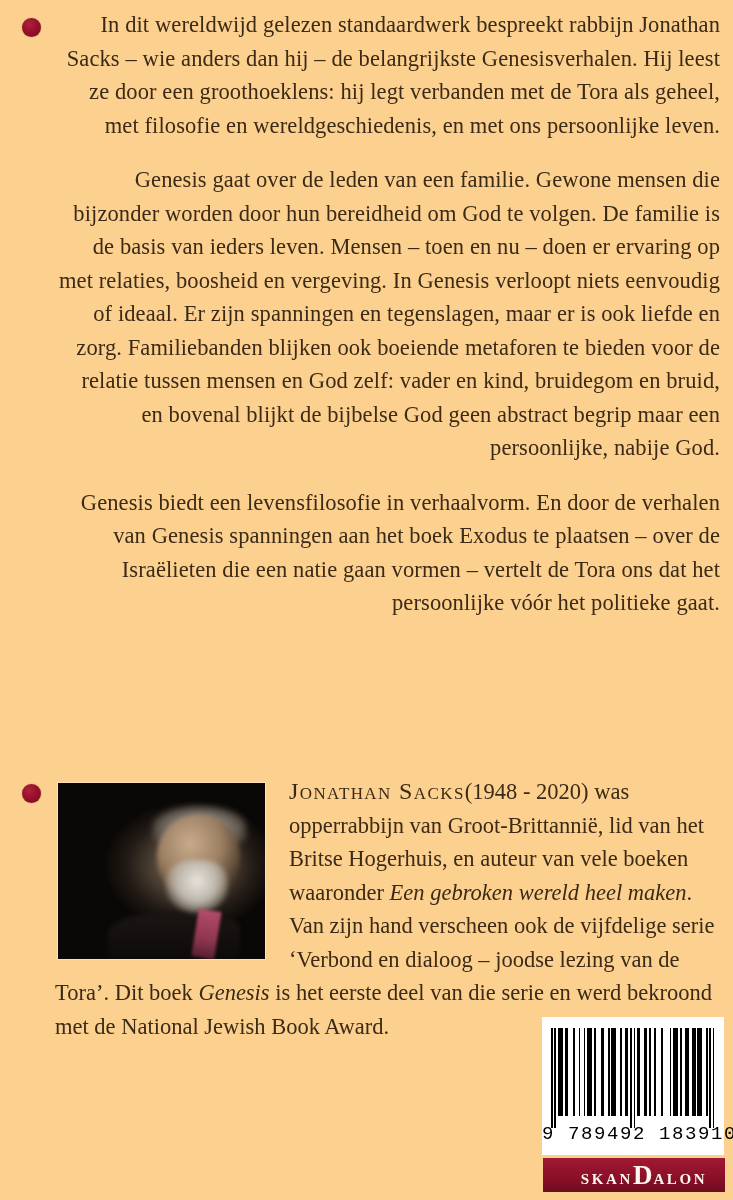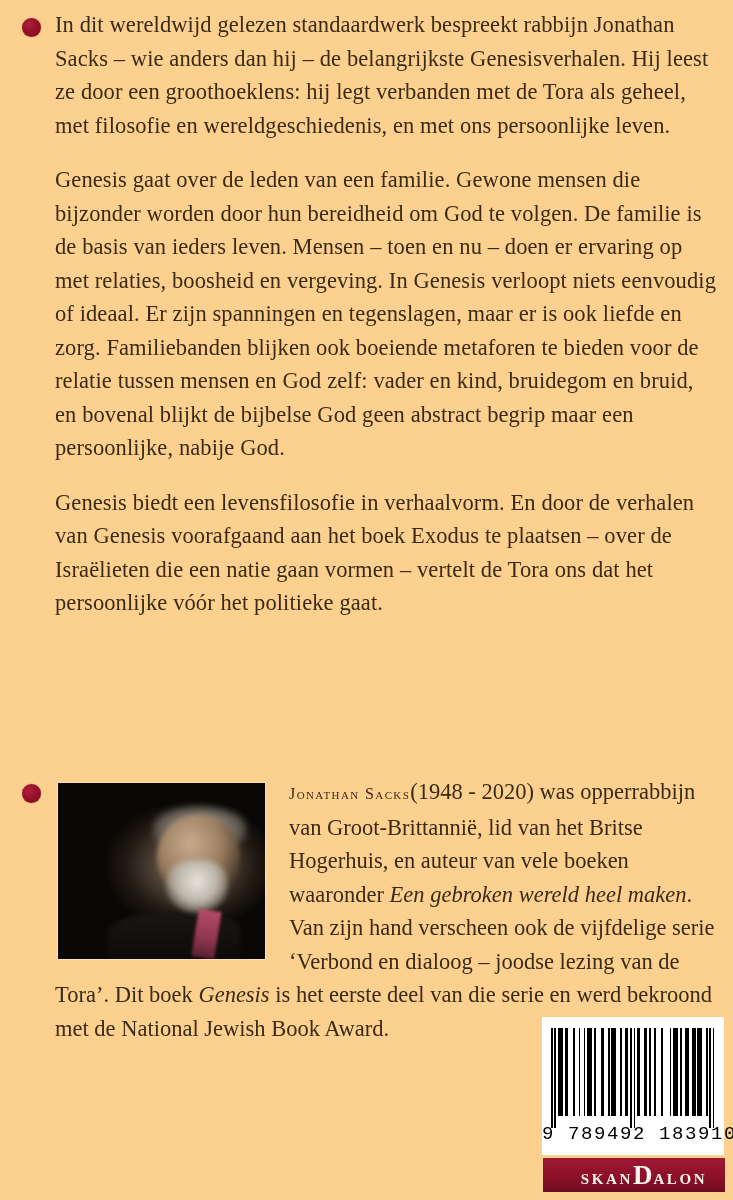--- a/index.html
+++ b/index.html
@@ -40,21 +40,21 @@
     box-shadow: 0 0 1px rgba(60,10,20,0.7);
   }
   .bullet-top { left: 22px; top: 18px; }
   .bullet-bio { left: 22px; top: 784px; }
 
   p.para {
     margin: 0 0 21px 0;
     font-size: 22.5px;
     line-height: 33.5px;
     letter-spacing: 0.1px;
-    text-align: left;
+    text-align: right;
     color: #3b2a17;
   }
   p.para:last-child { margin-bottom: 0; }
 
   
   .photo {
     position: absolute;
     left: 58px;
     top: 783px;
     width: 207px;
@@ -129,21 +129,21 @@
     text-align: left;
   }
   .photo-float {
     float: left;
     width: 234px;
     height: 186px;
   }
   .smallcaps {
     font-variant: small-caps;
     letter-spacing: 1.4px;
-    font-size: 16px;
+    font-size: 24px;
   }
   .ital { font-style: italic; }
 
   
   .barcode-box {
     position: absolute;
     left: 542px;
     top: 1017px;
     width: 182px;
     height: 138px;
@@ -209,21 +209,21 @@
 </head>
 <body>
 
 <div class="page">
 
   <div class="bullet bullet-top"></div>
 
   <div class="blurb">
     <p class="para">In dit wereldwijd gelezen standaardwerk bespreekt rabbijn Jonathan Sacks – wie anders dan hij – de belangrijkste Genesisverhalen. Hij leest ze door een groothoeklens: hij legt verbanden met de Tora als geheel, met filosofie en wereldgeschiedenis, en met ons persoonlijke leven.</p>
     <p class="para">Genesis gaat over de leden van een familie. Gewone mensen die bijzonder worden door hun bereidheid om God te volgen. De familie is de basis van ieders leven. Mensen – toen en nu – doen er ervaring op met relaties, boosheid en vergeving. In Genesis verloopt niets eenvoudig of ideaal. Er zijn spanningen en tegenslagen, maar er is ook liefde en zorg. Familiebanden blijken ook boeiende metaforen te bieden voor de relatie tussen mensen en God zelf: vader en kind, bruidegom en bruid, en bovenal blijkt de bijbelse God geen abstract begrip maar een persoonlijke, nabije God.</p>
-    <p class="para">Genesis biedt een levensfilosofie in verhaalvorm. En door de verhalen van Genesis voorafgaand aan het boek Exodus te plaatsen – over de Israëlieten die een natie gaan vormen – vertelt de Tora ons dat het persoonlijke vóór het politieke gaat.</p>
+    <p class="para">Genesis biedt een levensfilosofie in verhaalvorm. En door de verhalen van Genesis spanningen aan het boek Exodus te plaatsen – over de Israëlieten die een natie gaan vormen – vertelt de Tora ons dat het persoonlijke vóór het politieke gaat.</p>
   </div>
 
   <div class="bullet bullet-bio"></div>
 
   <div class="bio-wrap">
     <div class="photo-float"></div>
     <div class="bio-text">
       <span class="smallcaps">Jonathan Sacks</span><span>(1948 - 2020)</span><span> was opperrabbijn van Groot-Brittannië, lid van het Britse Hogerhuis, en auteur van vele boeken waaronder </span><span class="ital">Een gebroken wereld heel maken</span><span>. Van zijn hand verscheen ook de vijfdelige serie ‘Verbond en dialoog – joodse lezing van de Tora’. Dit boek </span><span class="ital">Genesis</span><span> is het eerste deel van die serie en werd bekroond met de National Jewish Book Award.</span>
     </div>
   </div>

